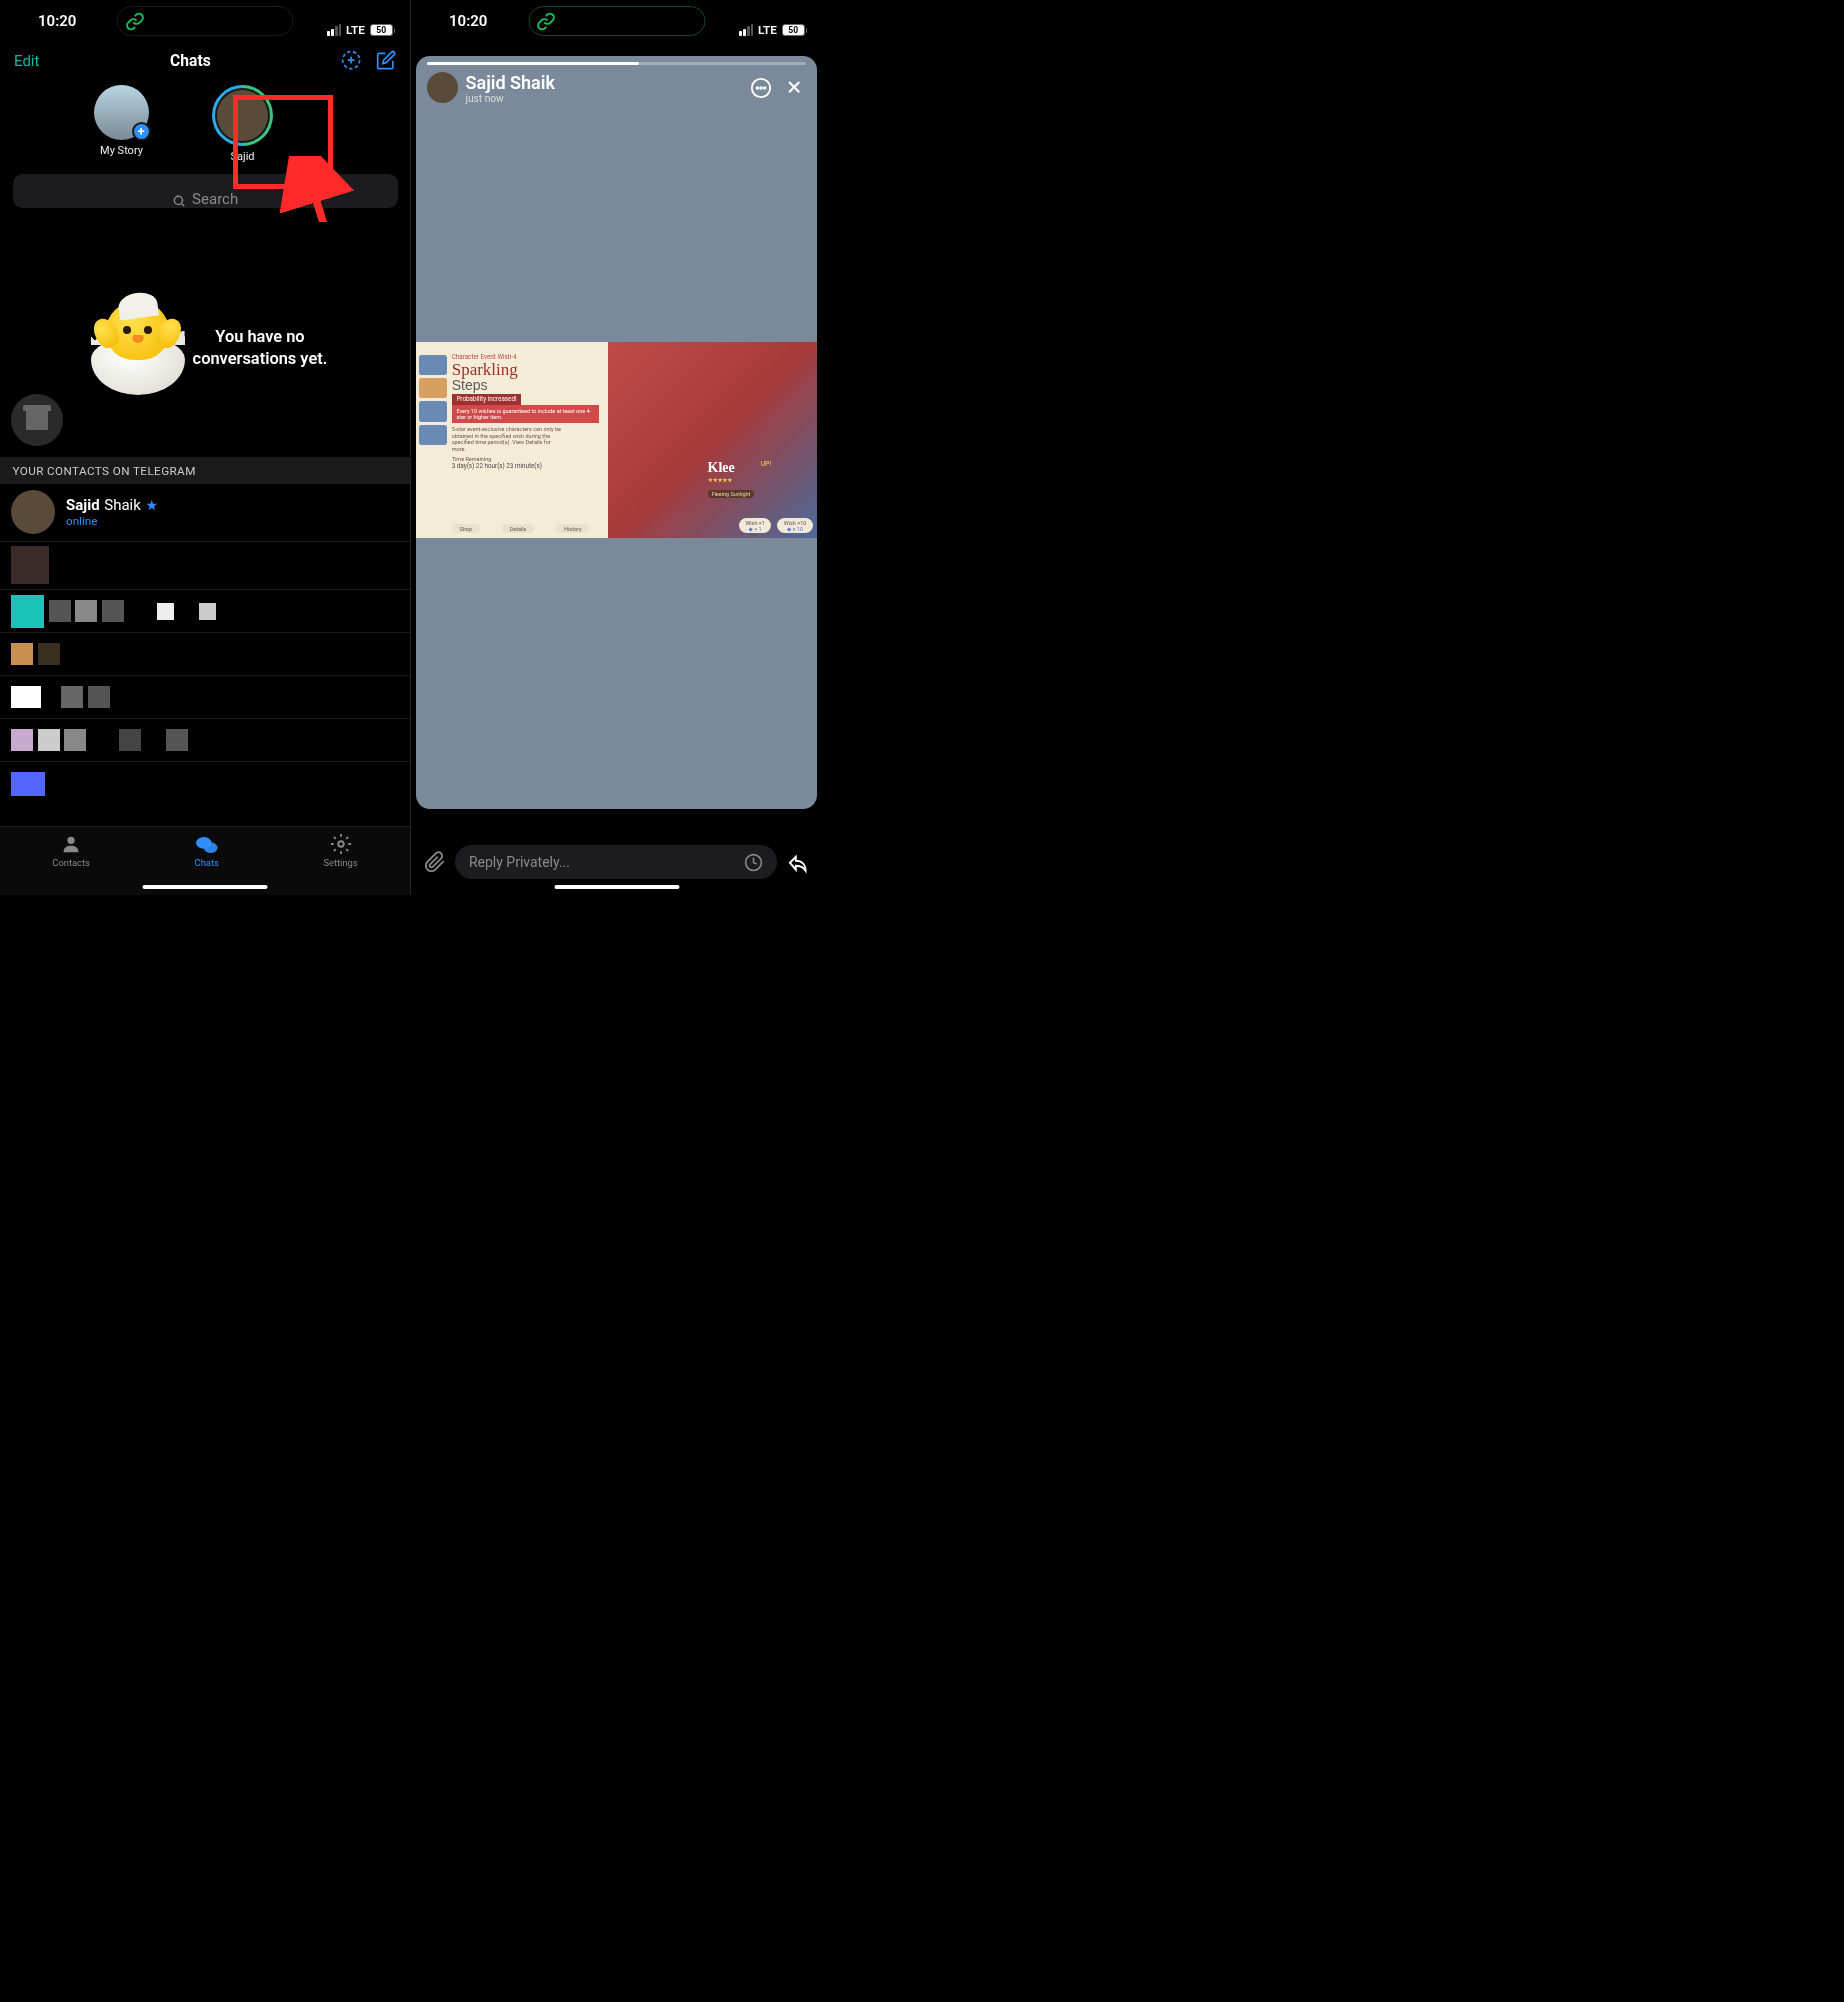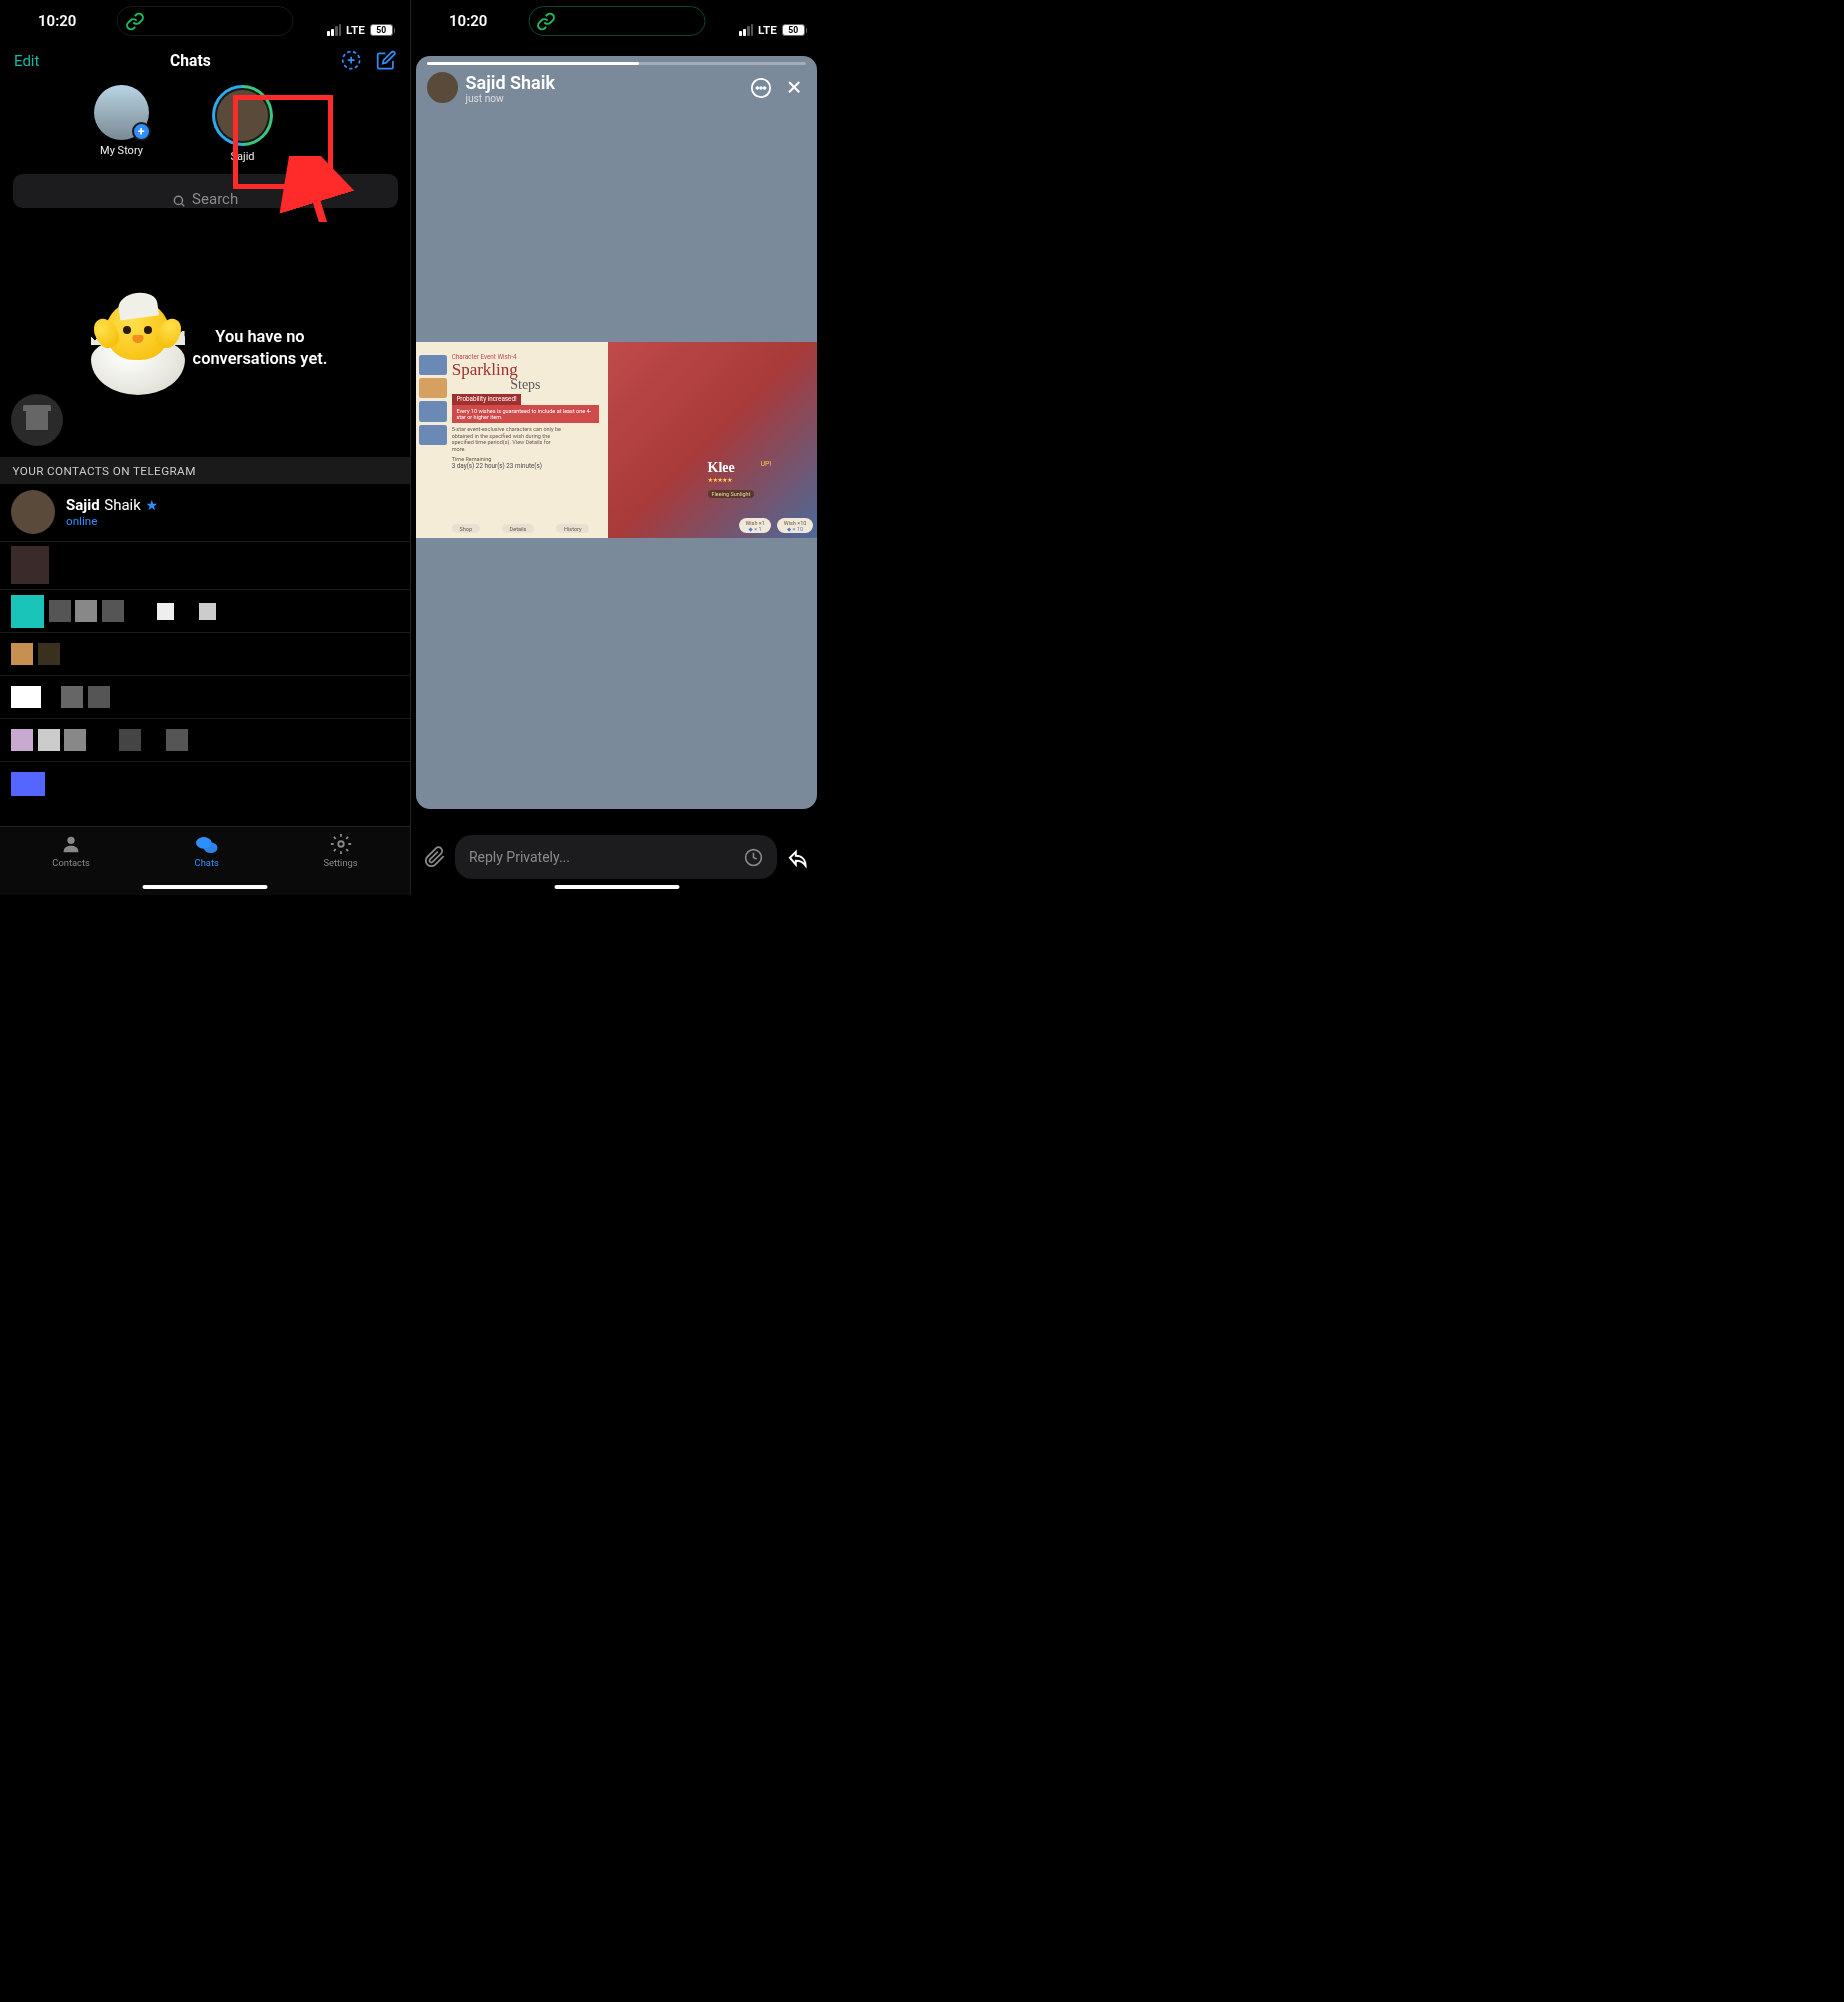--- a/index.html
+++ b/index.html
@@ -452,21 +452,21 @@
     top: 12.5px;
     width: 28px;
     display: flex;
     flex-direction: column;
     gap: 3.1px;
   }
   .side-tab { width: 28px; height: 20.3px; background: #6a8ab5; border-radius: 2.3px; }
   .side-tab.sel { background: #d5a060; }
   .banner-subtitle { color: #c04a4a; font-size: 6.3px; }
   .banner-title { font-family: serif; font-size: 17px; color: #a03030; font-weight: 400; line-height: 1; }
-  .banner-title2 { font-family: Liberation Serif, serif; font-size: 14px; color: #5a5a5a; font-weight: 400; margin-top: -1.6px; text-align: center; }
+  .banner-title2 { font-family: Liberation Sans, sans-serif; font-size: 14px; color: #5a5a5a; font-weight: 400; margin-top: -1.6px; }
   .prob-header { background: #a03030; color: #fff; padding: 1.6px 4.7px; font-size: 6.3px; margin-top: 1px; display: inline-block; }
   .prob-box { background: #d04a4a; color: #fff; padding: 3.1px 4.7px; font-size: 5.5px; line-height: 1.1; }
   .desc-text { font-size: 5.5px; line-height: 1.2; margin-top: 3.1px; max-width: 110px; }
   .time-label { font-size: 5.5px; margin-top: 3.9px; }
   .time-value { font-size: 6.3px; color: #4a4a4a; }
   .banner-buttons {
     position: absolute;
     bottom: 4.7px;
     left: 36px;
     display: flex;
@@ -540,21 +540,21 @@
     display: flex;
     align-items: center;
     gap: 9.4px;
     padding: 0 12.5px;
   }
   .attach-icon { width: 22px; height: 22px; color: #888; }
   .reply-input {
     flex: 1;
     background: #1C1C1E;
     border-radius: 17px;
-    height: 44px;
+    height: 34px;
     display: flex;
     align-items: center;
     padding: 0 14px;
     color: #8A8A8E;
     font-size: 14px;
     justify-content: space-between;
   }
   .timer-icon { width: 19px; height: 19px; color: #888; }
   .share-icon { width: 23.5px; height: 23.5px; color: #fff; }
 

